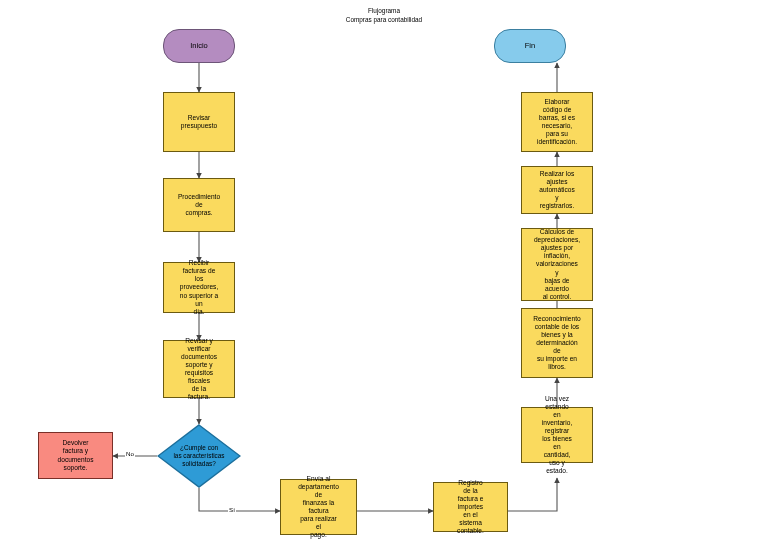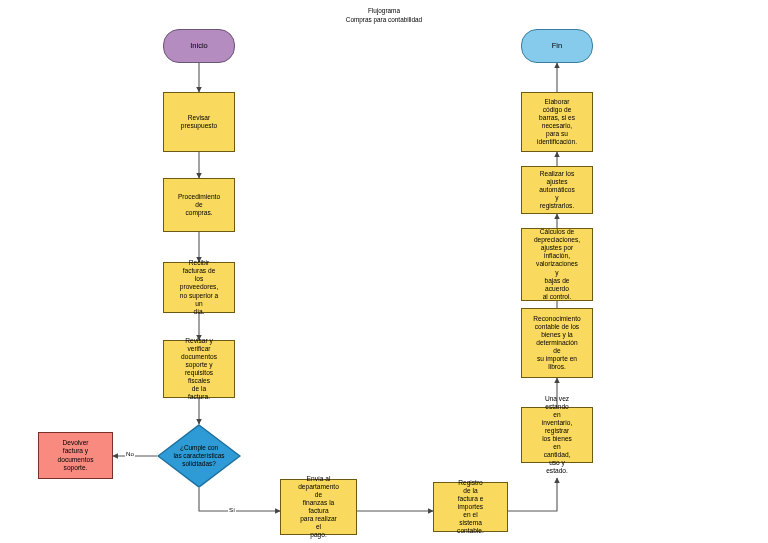--- a/index.html
+++ b/index.html
@@ -142,21 +142,21 @@
       <path d="M 557 228 L 557 214"></path>
       <path d="M 557 166 L 557 152"></path>
       <path d="M 557 92 L 557 63"></path>
     </g>
   </svg>
 
   <div class="node terminator start" style="left:163px; top:29px; width:72px; height:34px;">
     <span class="node-label">Inicio</span>
   </div>
 
-  <div class="node terminator end" style="left:521px; top:29px; width:72px; height:34px;">
+  <div class="node terminator end" style="left:494px; top:29px; width:72px; height:34px;">
     <span class="node-label">Fin</span>
   </div>
 
   <div class="node process" style="left:163px; top:92px; width:72px; height:60px;">
     <span class="node-label">Revisar
 presupuesto</span>
   </div>
 
   <div class="node process" style="left:163px; top:178px; width:72px; height:54px;">
     <span class="node-label">Procedimiento de

